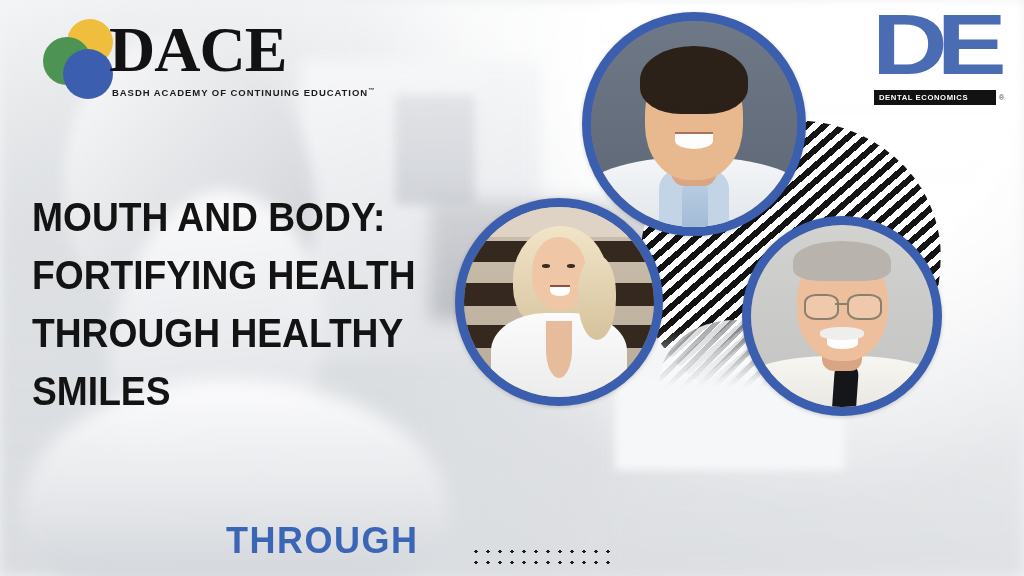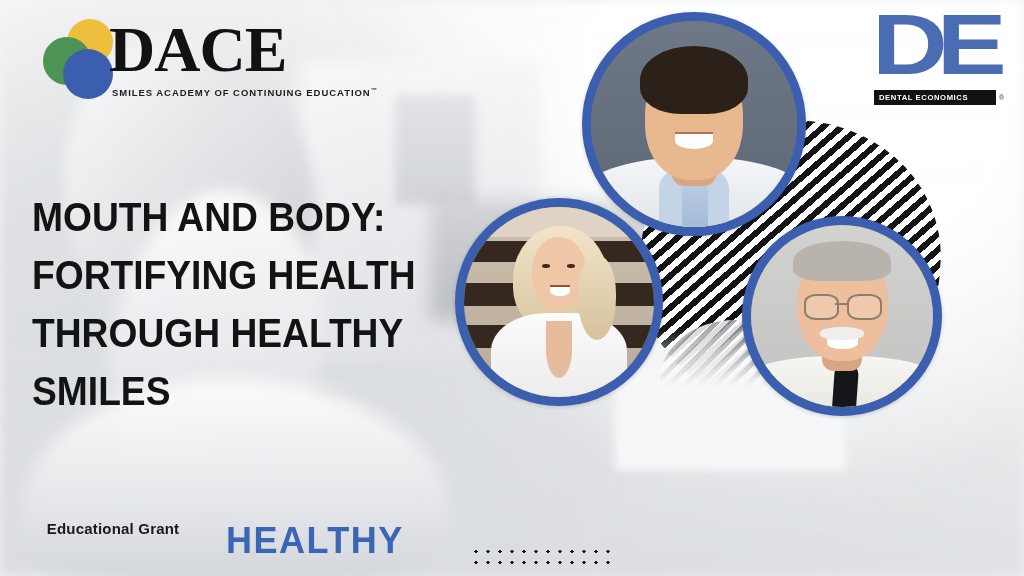--- a/index.html
+++ b/index.html
@@ -332,21 +332,21 @@
   </div>
 
   <div class="dace">
     <div class="dace-marks">
       <span class="dot dot-yellow"></span>
       <span class="dot dot-green"></span>
       <span class="dot dot-blue"></span>
     </div>
     <div class="dace-word">DACE</div>
     <div class="dace-tag">
-      <span>SMILES ACADEMY OF CONTINUING EDUCATION</span><span class="dace-tm">™</span>
+      <span>BASDH ACADEMY OF CONTINUING EDUCATION</span><span class="dace-tm">™</span>
     </div>
   </div>
 
   <div class="de">
     <div class="de-word">DE</div>
     <div class="de-bar">
       <div class="de-bar-text">DENTAL ECONOMICS</div>
     </div>
     <div class="de-reg">®</div>
   </div>
@@ -410,17 +410,16 @@
     <span class="ln">MOUTH AND BODY:</span>
     <span class="ln">FORTIFYING HEALTH</span>
     <span class="ln">THROUGH HEALTHY</span>
     <span class="ln">SMILES</span>
   </div>
 
 
   <div class="dots"></div>
 
   <div class="grant">
-    <span class="ln">Educational Grant</span>
-  </div>
-  <div class="philips">HEALTHY</div>
+  </div>
+  <div class="philips">THROUGH</div>
 
 </div>
 
 </body></html>

